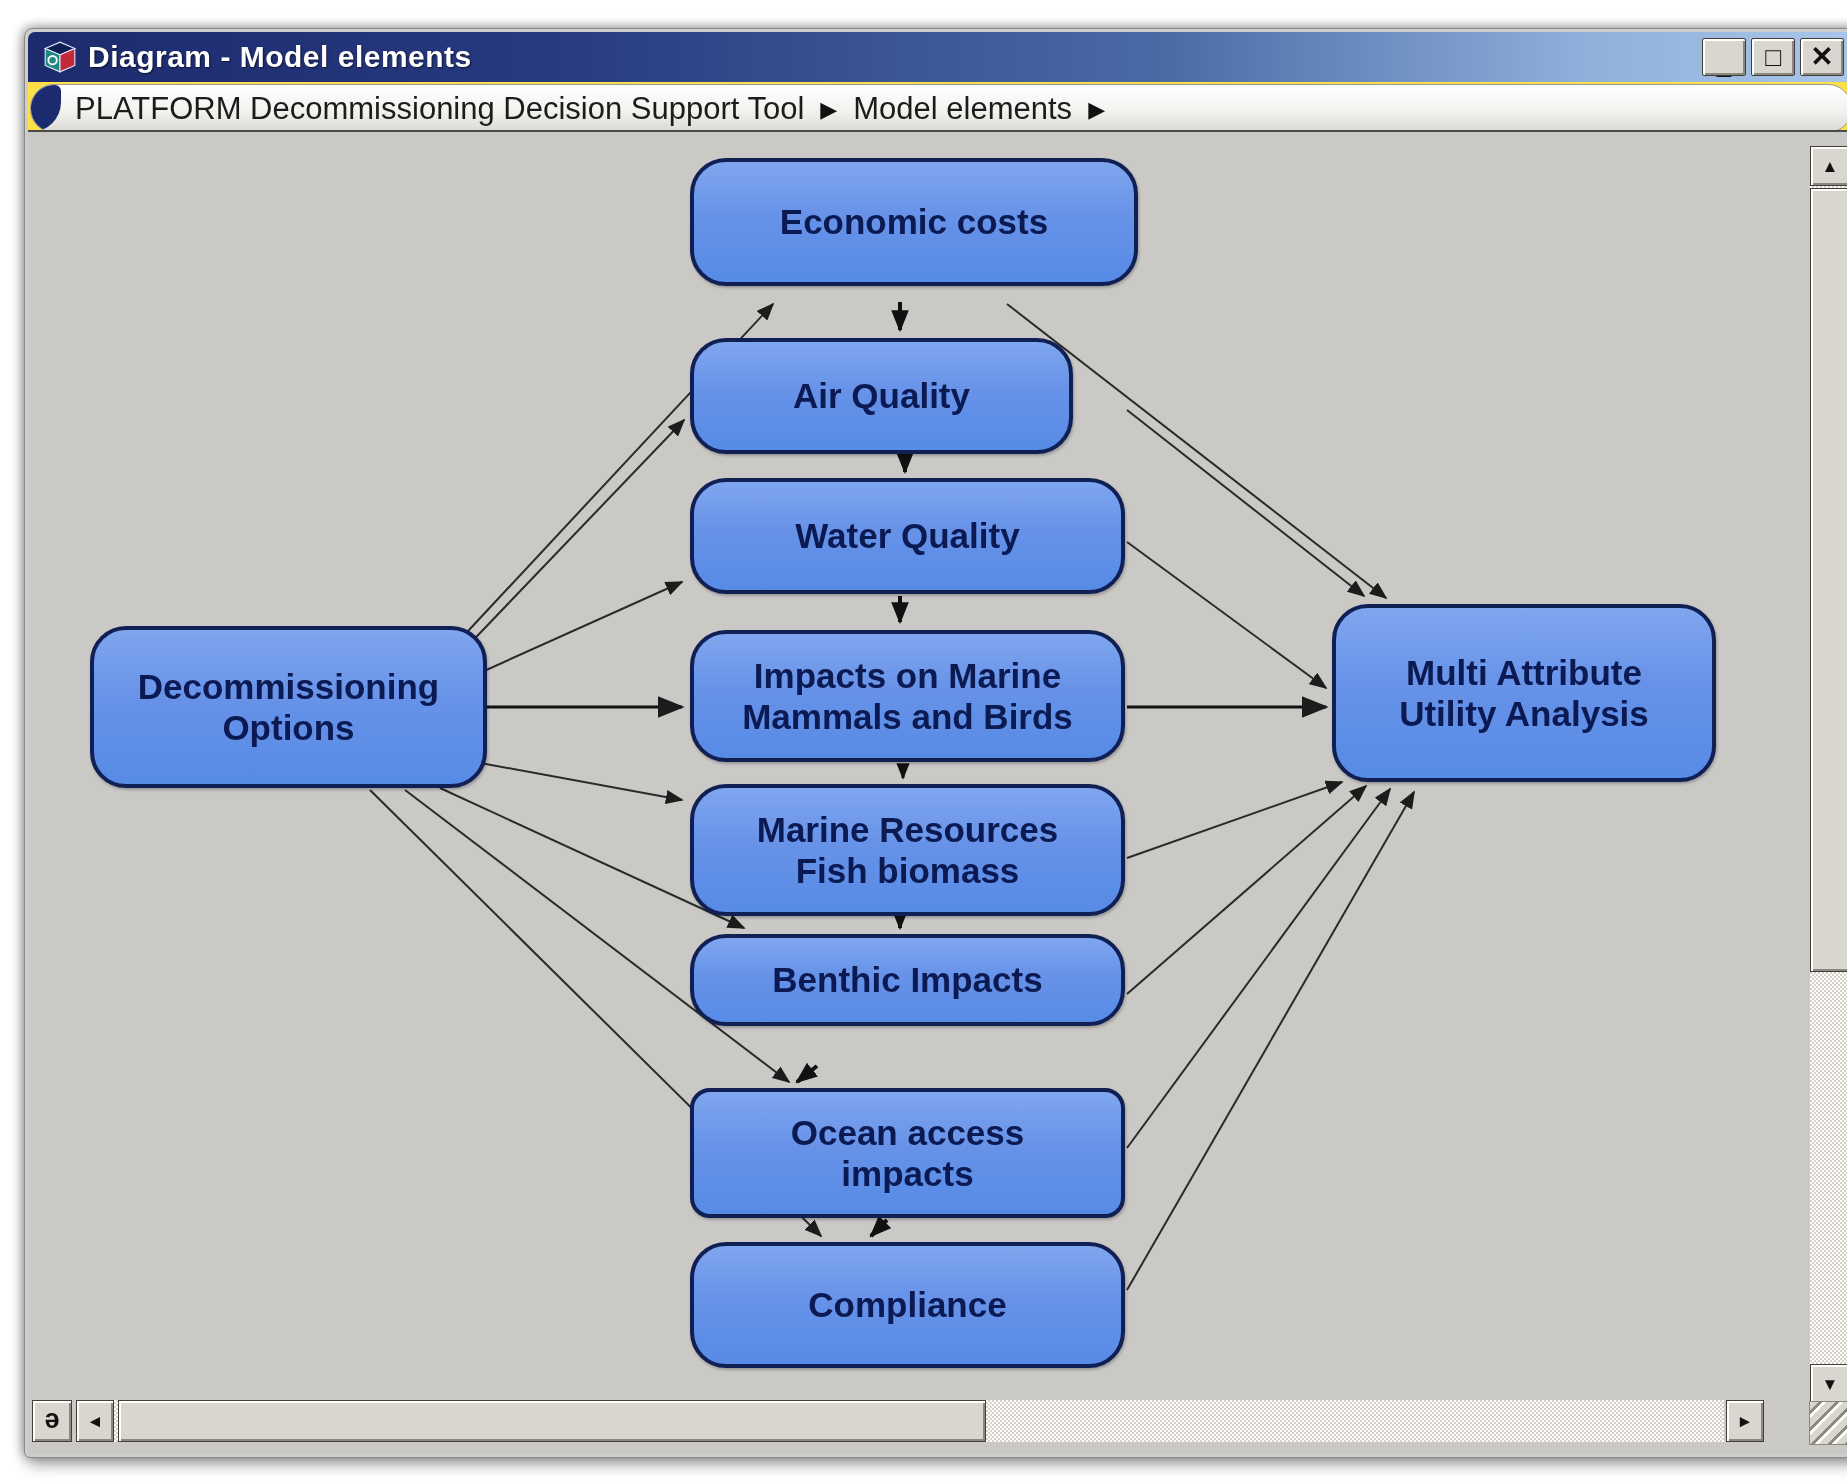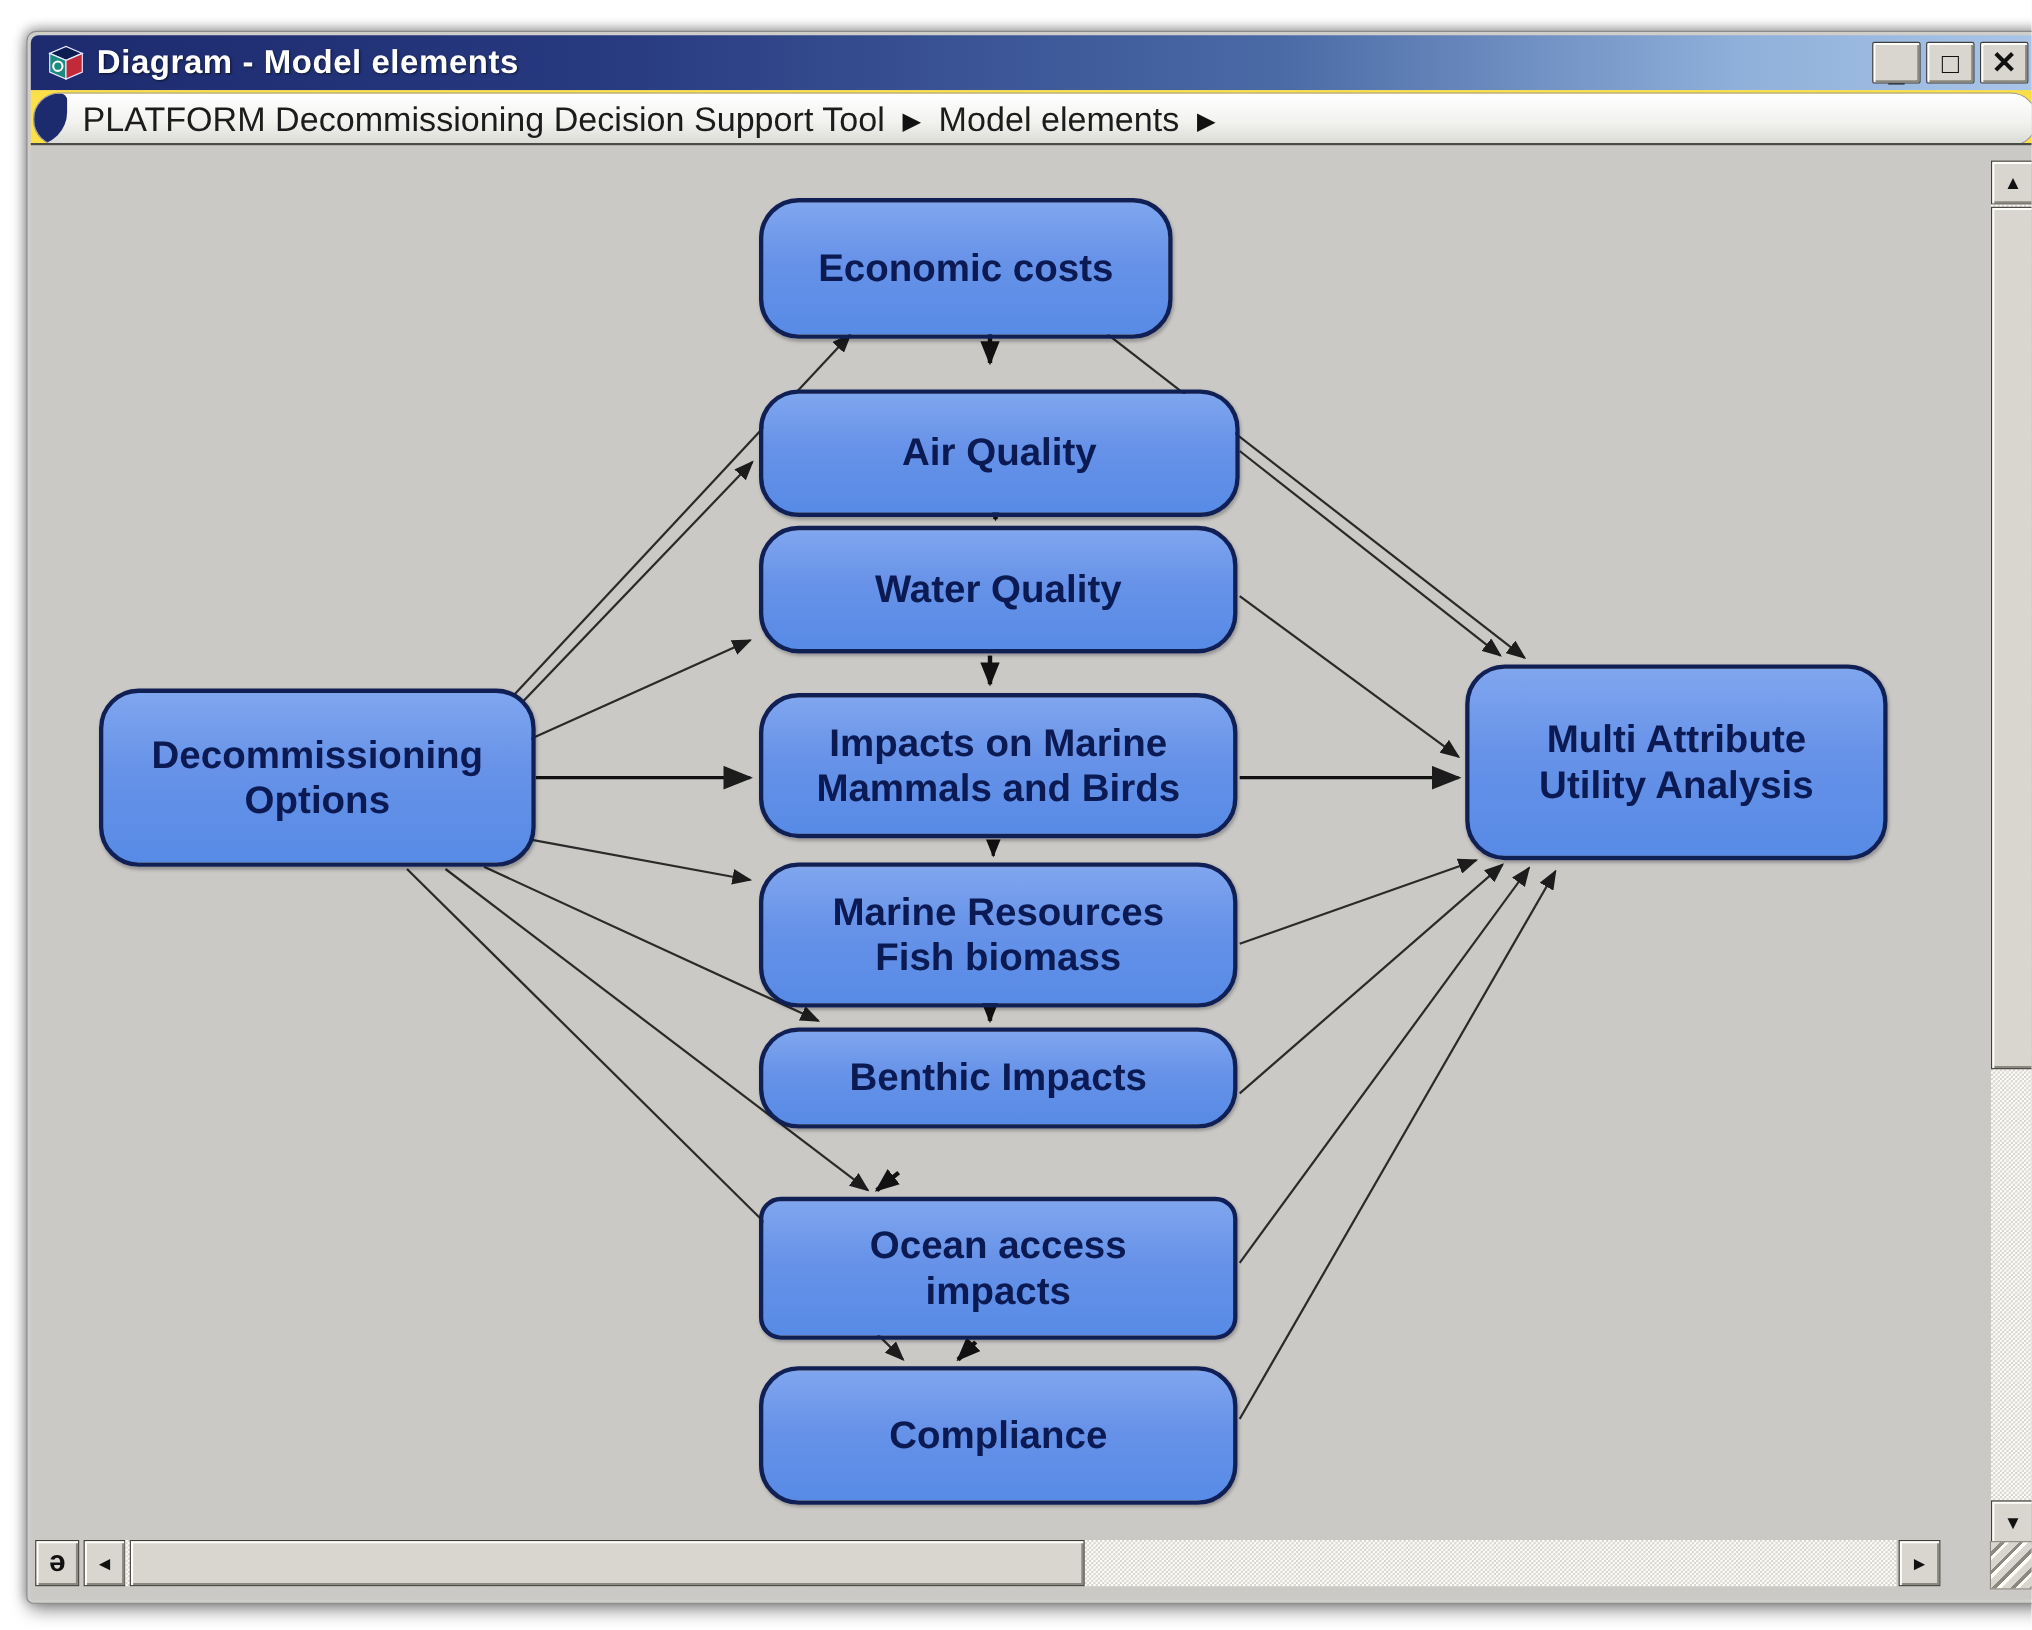--- a/index.html
+++ b/index.html
@@ -139,22 +139,22 @@
         <line x1="1099" y1="410" x2="1298" y2="556" stroke="#2a2a2a" stroke-width="2" marker-end="url(#arrS)"></line>
         <line x1="1099" y1="575" x2="1298" y2="575" stroke="#111" stroke-width="3" marker-end="url(#arrS)"></line>
         <line x1="1099" y1="726" x2="1314" y2="650" stroke="#2a2a2a" stroke-width="2" marker-end="url(#arrS)"></line>
         <line x1="1099" y1="862" x2="1338" y2="654" stroke="#2a2a2a" stroke-width="2" marker-end="url(#arrS)"></line>
         <line x1="1099" y1="1016" x2="1362" y2="657" stroke="#2a2a2a" stroke-width="2" marker-end="url(#arrS)"></line>
         <line x1="1099" y1="1158" x2="1386" y2="660" stroke="#2a2a2a" stroke-width="2" marker-end="url(#arrS)"></line>
       </svg>
 
       <div class="node" style="left:62px;top:494px;width:397px;height:162px;">Decommissioning
 Options</div>
-      <div class="node" style="left:662px;top:48px;width:376px;height:128px;">Economic costs</div>
-      <div class="node" style="left:662px;top:222px;width:437px;height:116px;">Air Quality</div>
+      <div class="node" style="left:662px;top:26px;width:448px;height:128px;">Economic costs</div>
+      <div class="node" style="left:662px;top:206px;width:383px;height:116px;">Air Quality</div>
       <div class="node" style="left:662px;top:346px;width:435px;height:116px;">Water Quality</div>
       <div class="node" style="left:662px;top:498px;width:435px;height:132px;">Impacts on Marine
 Mammals and Birds</div>
       <div class="node" style="left:662px;top:652px;width:435px;height:132px;">Marine Resources
 Fish biomass</div>
       <div class="node" style="left:662px;top:802px;width:435px;height:92px;">Benthic Impacts</div>
       <div class="node" style="left:662px;top:956px;width:435px;height:130px;border-radius:20px;">Ocean access
 impacts</div>
       <div class="node" style="left:662px;top:1110px;width:435px;height:126px;">Compliance</div>
       <div class="node" style="left:1304px;top:472px;width:384px;height:178px;">Multi Attribute

